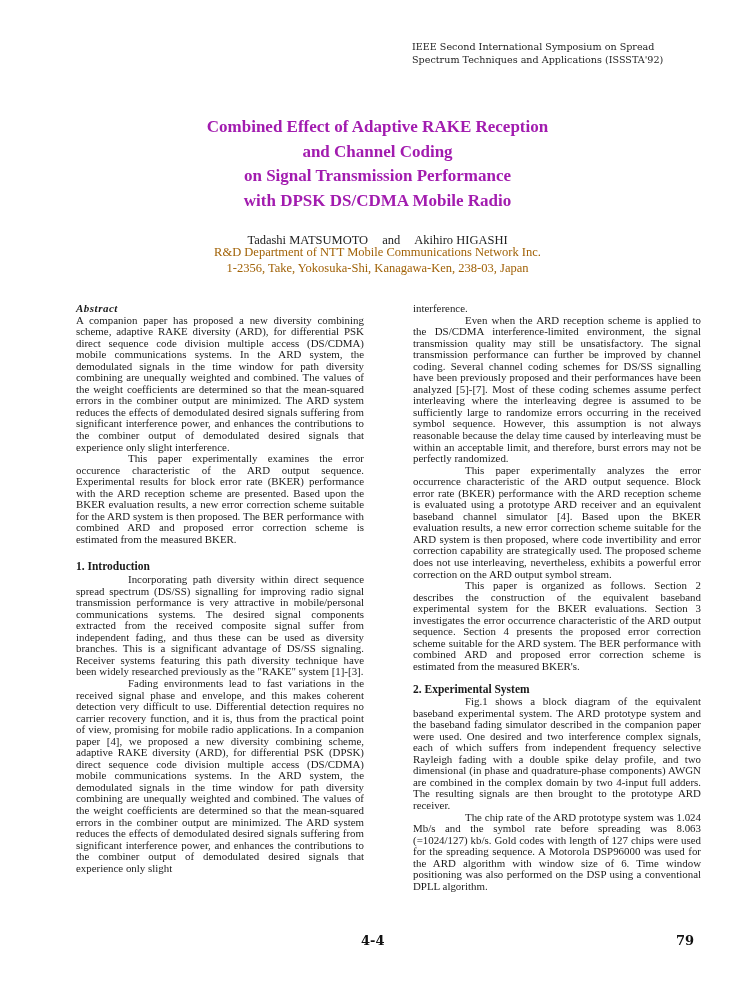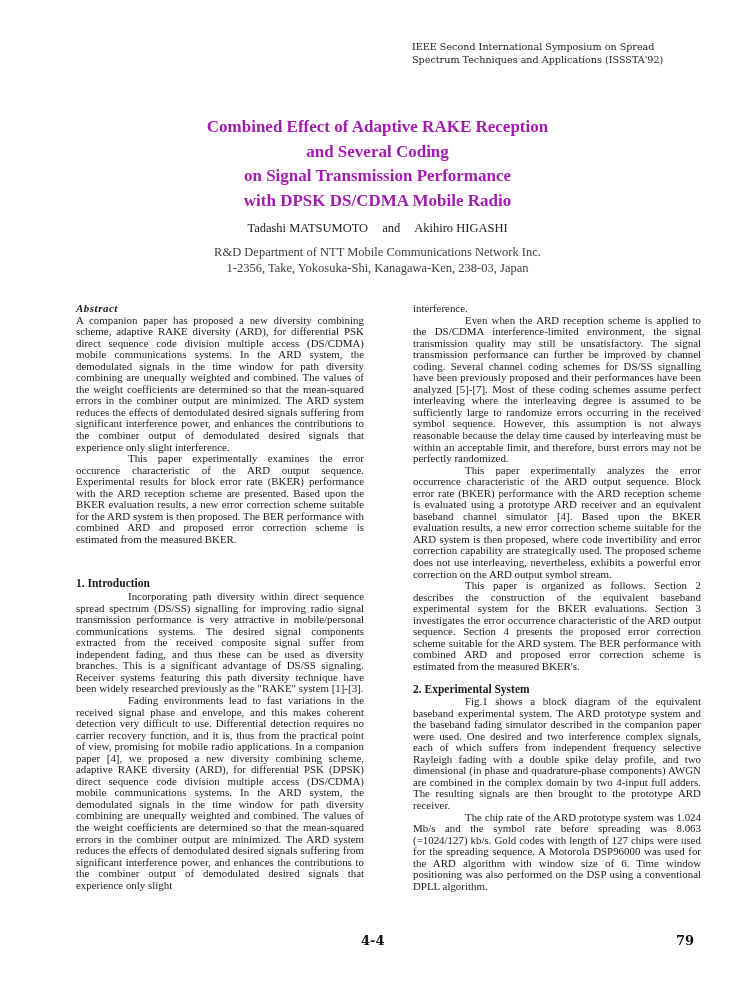--- a/index.html
+++ b/index.html
@@ -1,62 +1,62 @@
 <!DOCTYPE html>
 <html><head>
 <meta charset="utf-8">
 <style>
   html, body { margin: 0; padding: 0; background: #ffffff; }
   body { width: 755px; height: 1000px; position: relative; overflow: hidden; color: #111; }
   .conf { position: absolute; left: 412px; top: 40px; width: 300px; font-family: "DejaVu Serif", serif; font-size: 9.6px; line-height: 13px; color: #222; }
   .conf div { white-space: nowrap; }
   .title { position: absolute; left: 100px; top: 115px; width: 555px; text-align: center; font-family: "Liberation Serif", serif; font-weight: bold; font-size: 17px; line-height: 24.5px; color: #a21caf; }
   .authors { position: absolute; left: 100px; top: 217px; width: 555px; text-align: center; font-family: "Liberation Serif", serif; font-size: 12.5px; color: #222; }
-  .authors .sep { display: inline-block; margin: 4px 14px; }
-  .affil { position: absolute; left: 100px; top: 245px; width: 555px; text-align: center; font-family: "Liberation Serif", serif; font-size: 12.5px; line-height: 15.5px; color: #404040; }
+  .authors .sep { display: inline-block; margin: 16px 14px; }
+  .affil { position: absolute; left: 100px; top: 245px; width: 555px; text-align: center; font-family: "Liberation Serif", serif; font-size: 12.5px; line-height: 15.5px; color: #a16207; }
   .col { position: absolute; top: 303px; width: 288px; font-family: "Liberation Serif", serif; font-size: 10.9px; line-height: 11.55px; color: #1a1a1a; text-align: justify; }
   .col.left { left: 76px; }
   .col.right { left: 413px; }
   .col p { margin: 0; }
   .col p.ind { text-indent: 52px; }
   .abs-h { font-weight: bold; font-style: italic; font-size: 11px; letter-spacing: 0.5px; }
   .sec-h { font-weight: bold; font-size: 11.5px; margin: 11px 0 1px 0; }
   .footer-mid { position: absolute; left: 361px; top: 933px; font-family: "DejaVu Serif", serif; font-weight: bold; font-size: 13px; }
   .footer-right { position: absolute; left: 676px; top: 933px; font-family: "DejaVu Serif", serif; font-weight: bold; font-size: 13px; }
 </style>
 </head>
 <body>
 
 <div class="conf">
   <div>IEEE Second International Symposium on Spread</div>
   <div>Spectrum Techniques and Applications (ISSSTA'92)</div>
 </div>
 
 <div class="title">
   <div>Combined Effect of Adaptive RAKE Reception</div>
-  <div>and Several Coding</div>
+  <div>and Channel Coding</div>
   <div>on Signal Transmission Performance</div>
   <div>with DPSK DS/CDMA Mobile Radio</div>
 </div>
 
 <div class="authors">
   <span>Tadashi MATSUMOTO</span><span class="sep">and</span><span>Akihiro HIGASHI</span>
 </div>
 
 <div class="affil">
   <div>R&amp;D Department of NTT Mobile Communications Network Inc.</div>
   <div>1-2356, Take, Yokosuka-Shi, Kanagawa-Ken, 238-03, Japan</div>
 </div>
 
 <div class="col left">
   <div class="abs-h">Abstract</div>
   <p>A companion paper has proposed a new diversity combining scheme, adaptive RAKE diversity (ARD), for differential PSK direct sequence code division multiple access (DS/CDMA) mobile communications systems. In the ARD system, the demodulated signals in the time window for path diversity combining are unequally weighted and combined. The values of the weight coefficients are determined so that the mean-squared errors in the combiner output are minimized. The ARD system reduces the effects of demodulated desired signals suffering from significant interference power, and enhances the contributions to the combiner output of demodulated desired signals that experience only slight interference.</p>
   <p class="ind">This paper experimentally examines the error occurence characteristic of the ARD output sequence. Experimental results for block error rate (BKER) performance with the ARD reception scheme are presented. Based upon the BKER evaluation results, a new error correction scheme suitable for the ARD system is then proposed. The BER performance with combined ARD and proposed error correction scheme is estimated from the measured BKER.</p>
 
-  <div class="sec-h" style="margin-top:33px">1. Introduction</div>
+  <div class="sec-h" style="margin-top:16px">1. Introduction</div>
   <p class="ind">Incorporating path diversity within direct sequence spread spectrum (DS/SS) signalling for improving radio signal transmission performance is very attractive in mobile/personal communications systems. The desired signal components extracted from the received composite signal suffer from independent fading, and thus these can be used as diversity branches. This is a significant advantage of DS/SS signaling. Receiver systems featuring this path diversity technique have been widely researched previously as the "RAKE" system [1]-[3].</p>
   <p class="ind">Fading environments lead to fast variations in the received signal phase and envelope, and this makes coherent detection very difficult to use. Differential detection requires no carrier recovery function, and it is, thus from the practical point of view, promising for mobile radio applications. In a companion paper [4], we proposed a new diversity combining scheme, adaptive RAKE diversity (ARD), for differential PSK (DPSK) direct sequence code division multiple access (DS/CDMA) mobile communications systems. In the ARD system, the demodulated signals in the time window for path diversity combining are unequally weighted and combined. The values of the weight coefficients are determined so that the mean-squared errors in the combiner output are minimized. The ARD system reduces the effects of demodulated desired signals suffering from significant interference power, and enhances the contributions to the combiner output of demodulated desired signals that experience only slight</p>
 </div>
 
 <div class="col right">
   <p>interference.</p>
   <p class="ind">Even when the ARD reception scheme is applied to the DS/CDMA interference-limited environment, the signal transmission quality may still be unsatisfactory. The signal transmission performance can further be improved by channel coding. Several channel coding schemes for DS/SS signalling have been previously proposed and their performances have been analyzed [5]-[7]. Most of these coding schemes assume perfect interleaving where the interleaving degree is assumed to be sufficiently large to randomize errors occurring in the received symbol sequence. However, this assumption is not always reasonable because the delay time caused by interleaving must be within an acceptable limit, and therefore, burst errors may not be perfectly randomized.</p>
   <p class="ind">This paper experimentally analyzes the error occurrence characteristic of the ARD output sequence. Block error rate (BKER) performance with the ARD reception scheme is evaluated using a prototype ARD receiver and an equivalent baseband channel simulator [4]. Based upon the BKER evaluation results, a new error correction scheme suitable for the ARD system is then proposed, where code invertibility and error correction capability are strategically used. The proposed scheme does not use interleaving, nevertheless, exhibits a powerful error correction on the ARD output symbol stream.</p>
   <p class="ind">This paper is organized as follows. Section 2 describes the construction of the equivalent baseband experimental system for the BKER evaluations. Section 3 investigates the error occurrence characteristic of the ARD output sequence. Section 4 presents the proposed error correction scheme suitable for the ARD system. The BER performance with combined ARD and proposed error correction scheme is estimated from the measured BKER's.</p>
 

